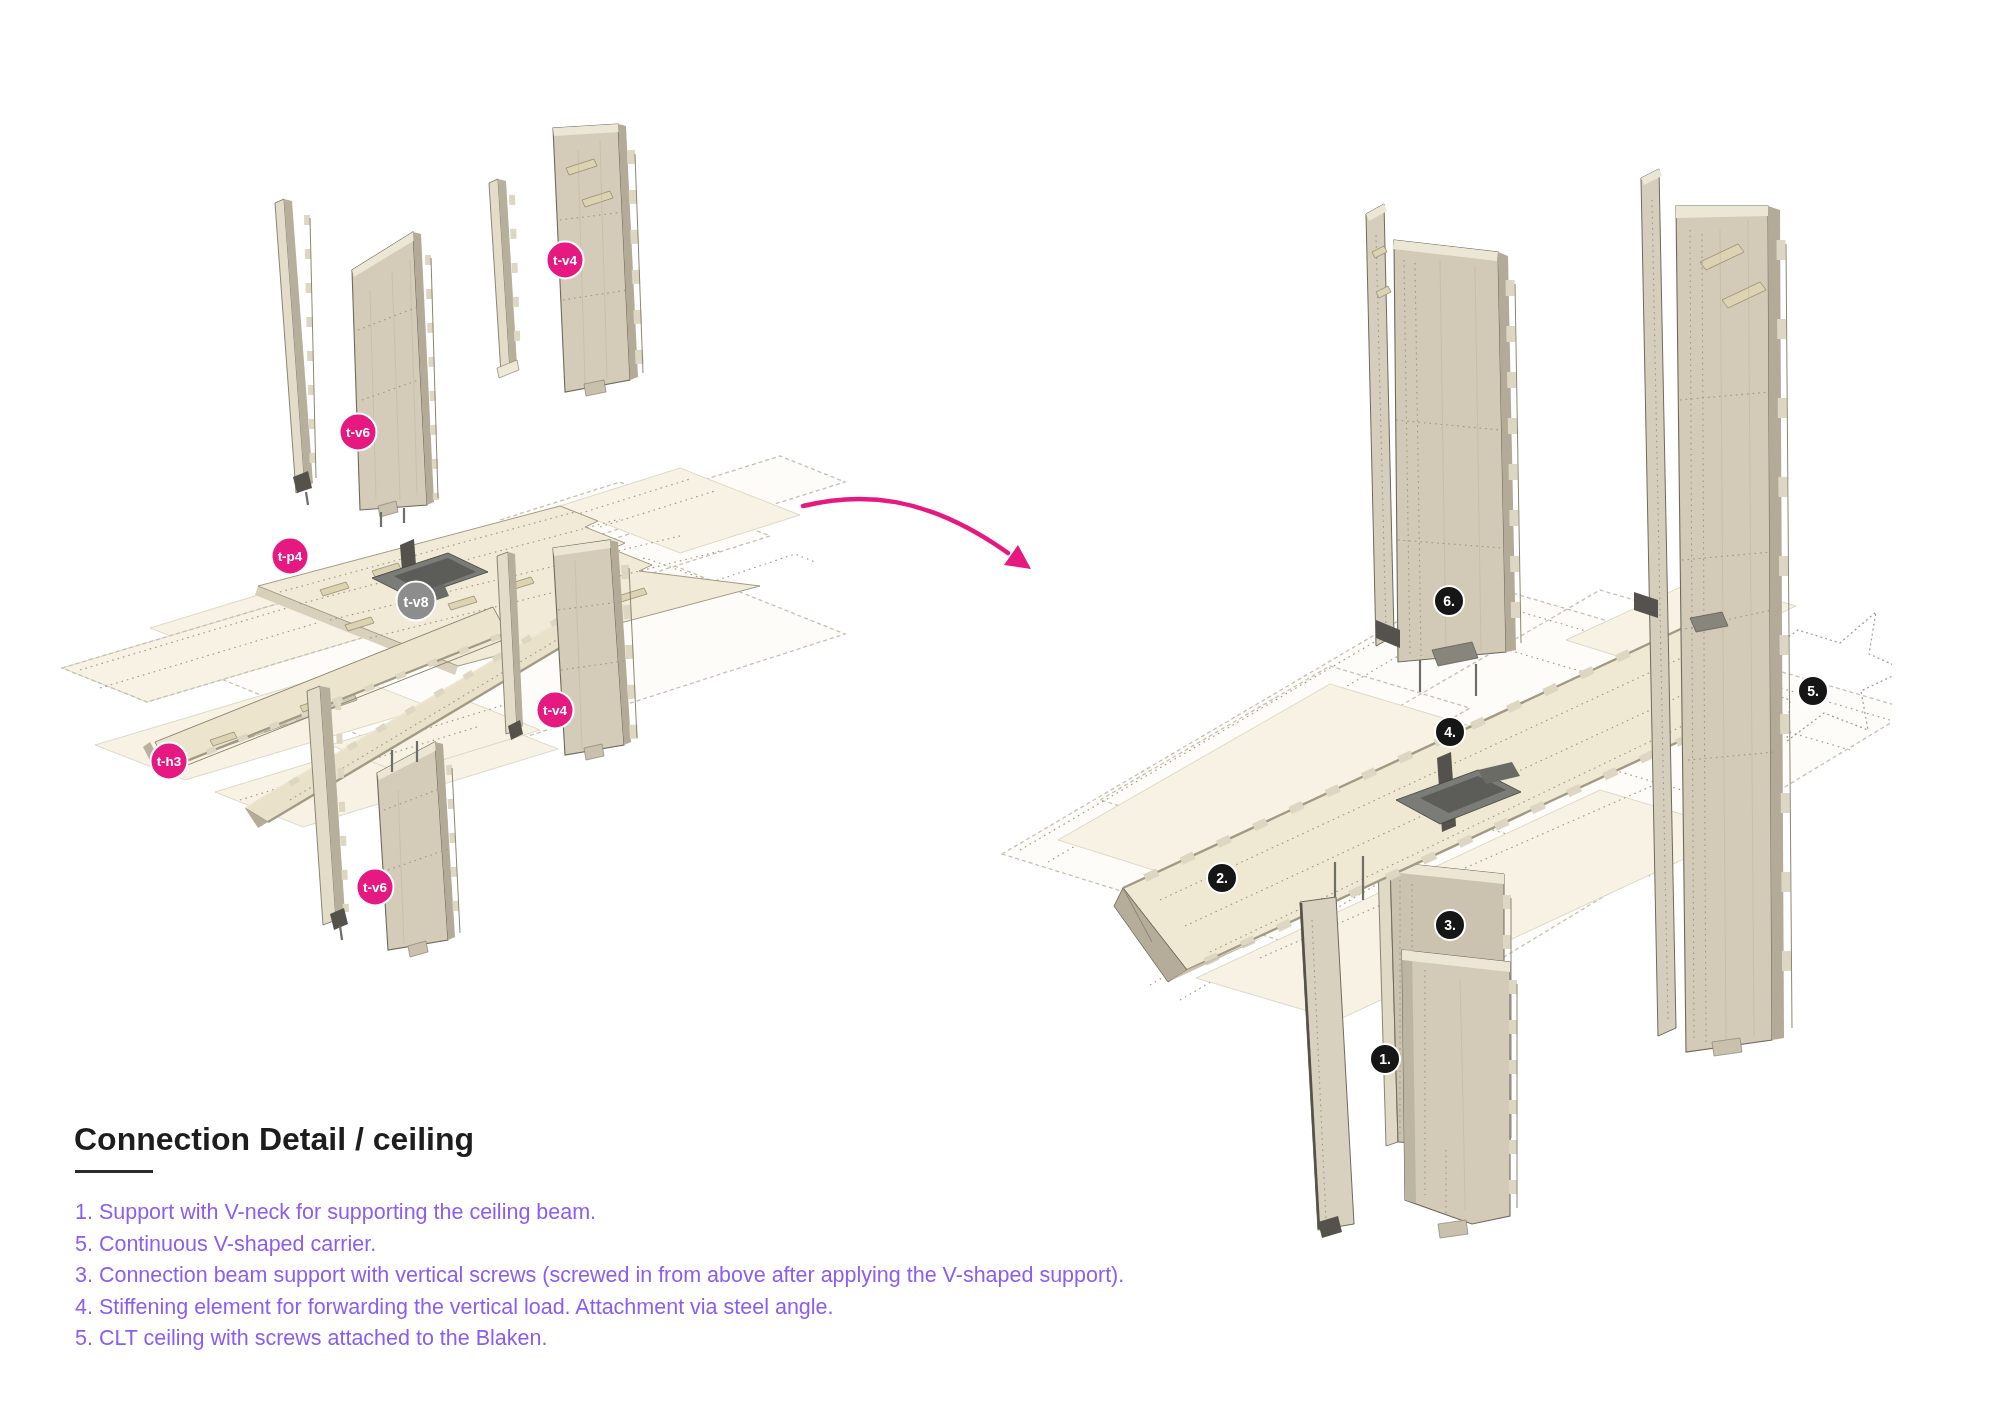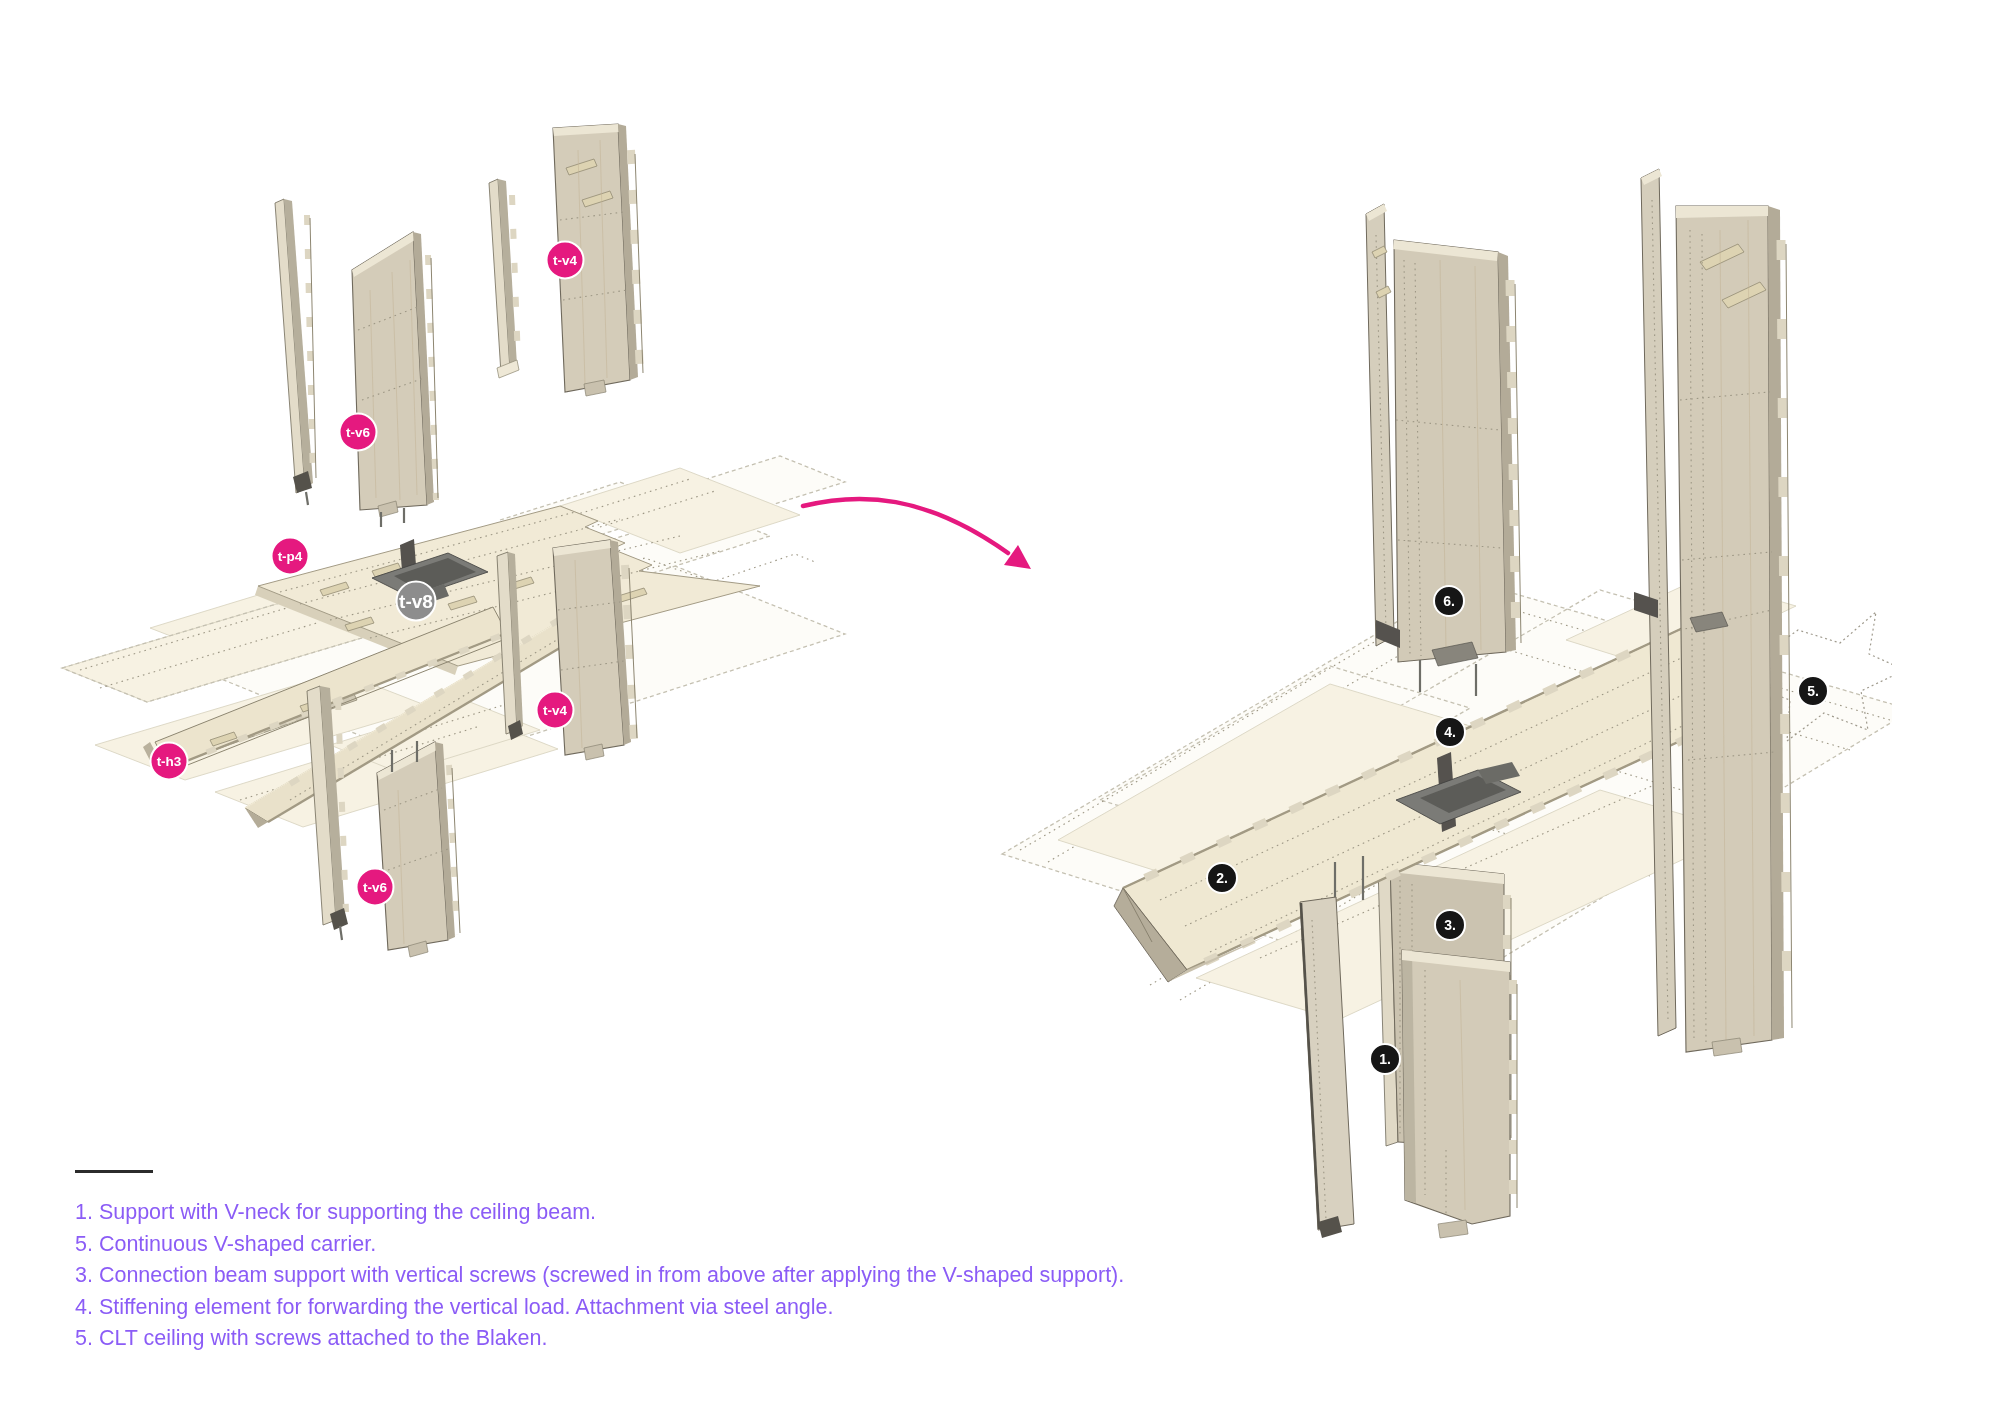--- a/index.html
+++ b/index.html
@@ -36,21 +36,21 @@
   .darkfoot{fill:#55524b;stroke:none;}
   .arrowstroke{fill:none;stroke:var(--pink,#e5197f);stroke-width:4.5;stroke-linecap:round;}
   .arrowfill{fill:var(--pink,#e5197f);stroke:none;}
 
   
   .plabel,.glabel,.nlabel{
     position:absolute;display:flex;align-items:center;justify-content:center;
     transform:translate(-50%,-50%);border-radius:50%;color:#fff;font-weight:bold;
     border:2.5px solid #ffffff; box-sizing:border-box; white-space:nowrap;}
   .plabel{width:39px;height:39px;background:var(--pink,#e5197f);font-size:13.5px;}
-  .glabel{width:41px;height:41px;background:var(--gray,#8d8d8d);font-size:19px;}
+  .glabel{width:41px;height:41px;background:var(--gray,#8d8d8d);font-size:14px;}
   .nlabel{width:32px;height:32px;background:var(--black,#161616);font-size:14px;border-width:2px;}
 
   
   .title{position:absolute;left:74px;top:1121px;font-size:32px;font-weight:bold;color:#1d1d1d;}
   .rule {position:absolute;left:75px;top:1170px;width:78px;height:3px;background:#2b2b2b;}
   .legend{position:absolute;left:75px;top:1197px;font-size:21.5px;line-height:31.5px;color:#8b5cf6;}
 </style>
 </head>
 <body>
 
@@ -350,20 +350,21 @@
   <div class="plabel" style="left:169px;top:761px">t-h3</div>
   <div class="plabel" style="left:375px;top:887px">t-v6</div>
 
   <div class="nlabel" style="left:1385px;top:1059px">1.</div>
   <div class="nlabel" style="left:1222px;top:878px">2.</div>
   <div class="nlabel" style="left:1450px;top:925px">3.</div>
   <div class="nlabel" style="left:1450px;top:732px">4.</div>
   <div class="nlabel" style="left:1813px;top:691px">5.</div>
   <div class="nlabel" style="left:1449px;top:601px">6.</div>
 
+  <div class="title">Connection Detail / ceiling</div>
   <div class="rule"></div>
   <div class="legend">
     <div>1. Support with V-neck for supporting the ceiling beam.</div>
     <div>5. Continuous V-shaped carrier.</div>
     <div>3. Connection beam support with vertical screws (screwed in from above after applying the V-shaped support).</div>
     <div>4. Stiffening element for forwarding the vertical load. Attachment via steel angle.</div>
     <div>5. CLT ceiling with screws attached to the Blaken.</div>
   </div>
 
 </div>

